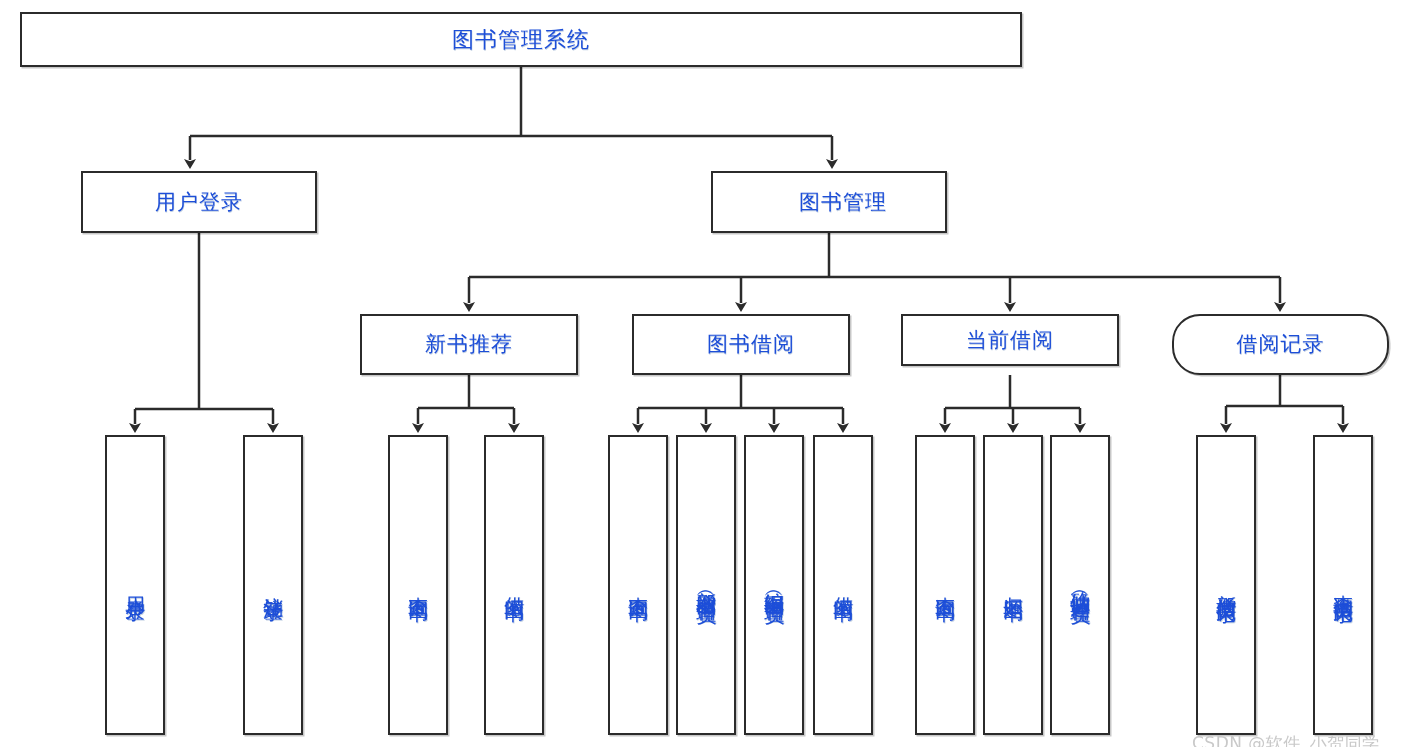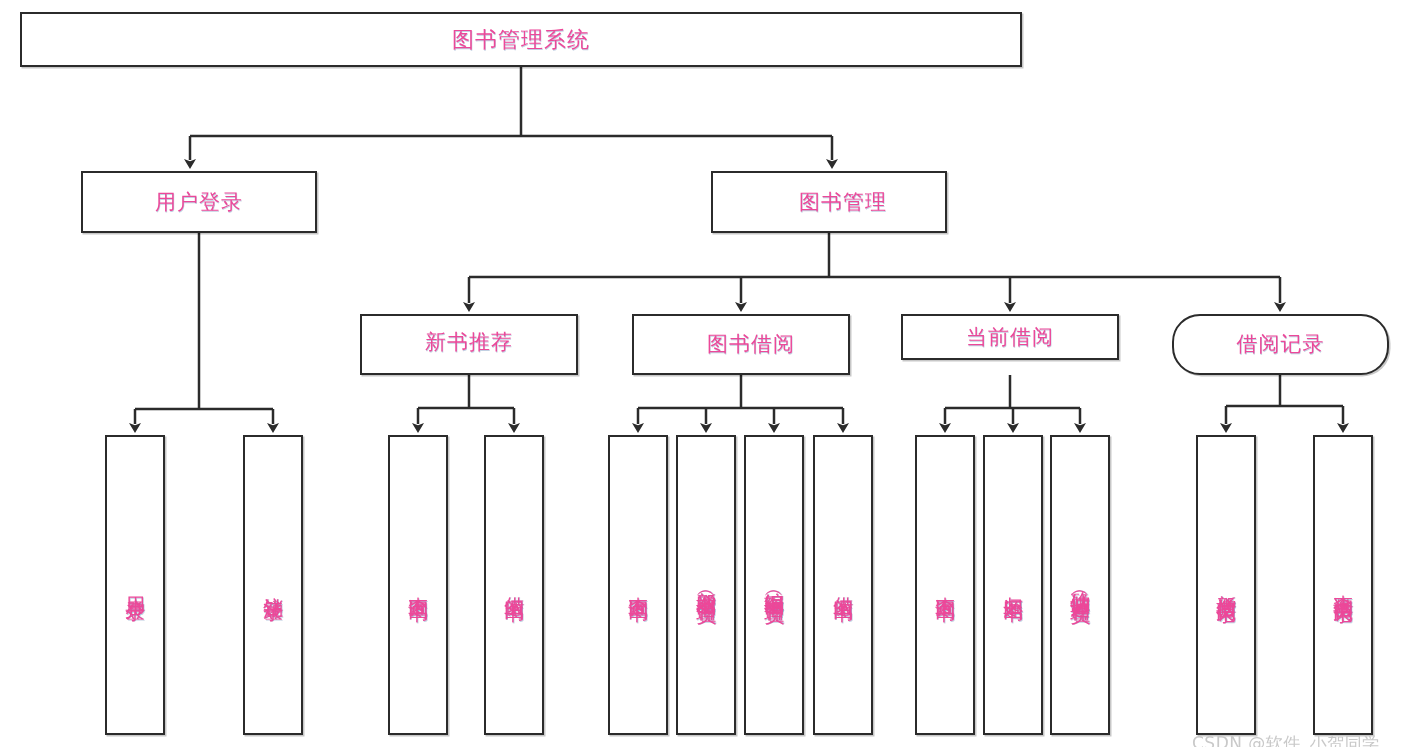--- a/index.html
+++ b/index.html
@@ -28,21 +28,21 @@
     position: absolute;
     box-sizing: border-box;
     background: #ffffff;
     border: 2.5px solid #2b2b2b;
     display: flex;
     align-items: center;
     justify-content: center;
     box-shadow: 1.5px 1.5px 0 rgba(0,0,0,0.22);
   }
   .node .label {
-    color: #ec4899;
+    color: #1d4ed8;
     font-size: 21px;
     line-height: 1.18;
     letter-spacing: 1px;
     text-align: center;
     white-space: nowrap;
     text-shadow: 0.6px 0.6px 0 rgba(120,150,190,0.45);
   }
   .node.vertical .label {
     writing-mode: vertical-rl;
     text-orientation: upright;
@@ -120,27 +120,27 @@
     <span class="label">图书管理系统</span>
   </div>
 
   <div class="node" style="left:81px; top:171px; width:236px; height:62px;">
     <span class="label">用户登录</span>
   </div>
   <div class="node" style="left:711px; top:171px; width:236px; height:62px;padding-left:28px;">
     <span class="label">图书管理</span>
   </div>
 
-  <div class="node" style="left:360px; top:314px; width:218px; height:61px;font-family:Liberation Mono, monospace;">
+  <div class="node" style="left:360px; top:314px; width:218px; height:61px;">
     <span class="label">新书推荐</span>
   </div>
   <div class="node" style="left:632px; top:314px; width:218px; height:61px;padding-left:20px;">
     <span class="label">图书借阅</span>
   </div>
-  <div class="node" style="left:901px; top:314px; width:218px; height:46px;">
+  <div class="node" style="left:901px; top:314px; width:218px; height:52px;">
     <span class="label">当前借阅</span>
   </div>
   <div class="node" style="left:1172px; top:314px; width:217px; height:61px;border-radius:28px;">
     <span class="label">借阅记录</span>
   </div>
 
   <div class="node vertical" style="left:105px; top:435px; width:60px; height:300px;">
     <span class="label">用户登录</span>
   </div>
   <div class="node vertical" style="left:243px; top:435px; width:60px; height:300px;">

